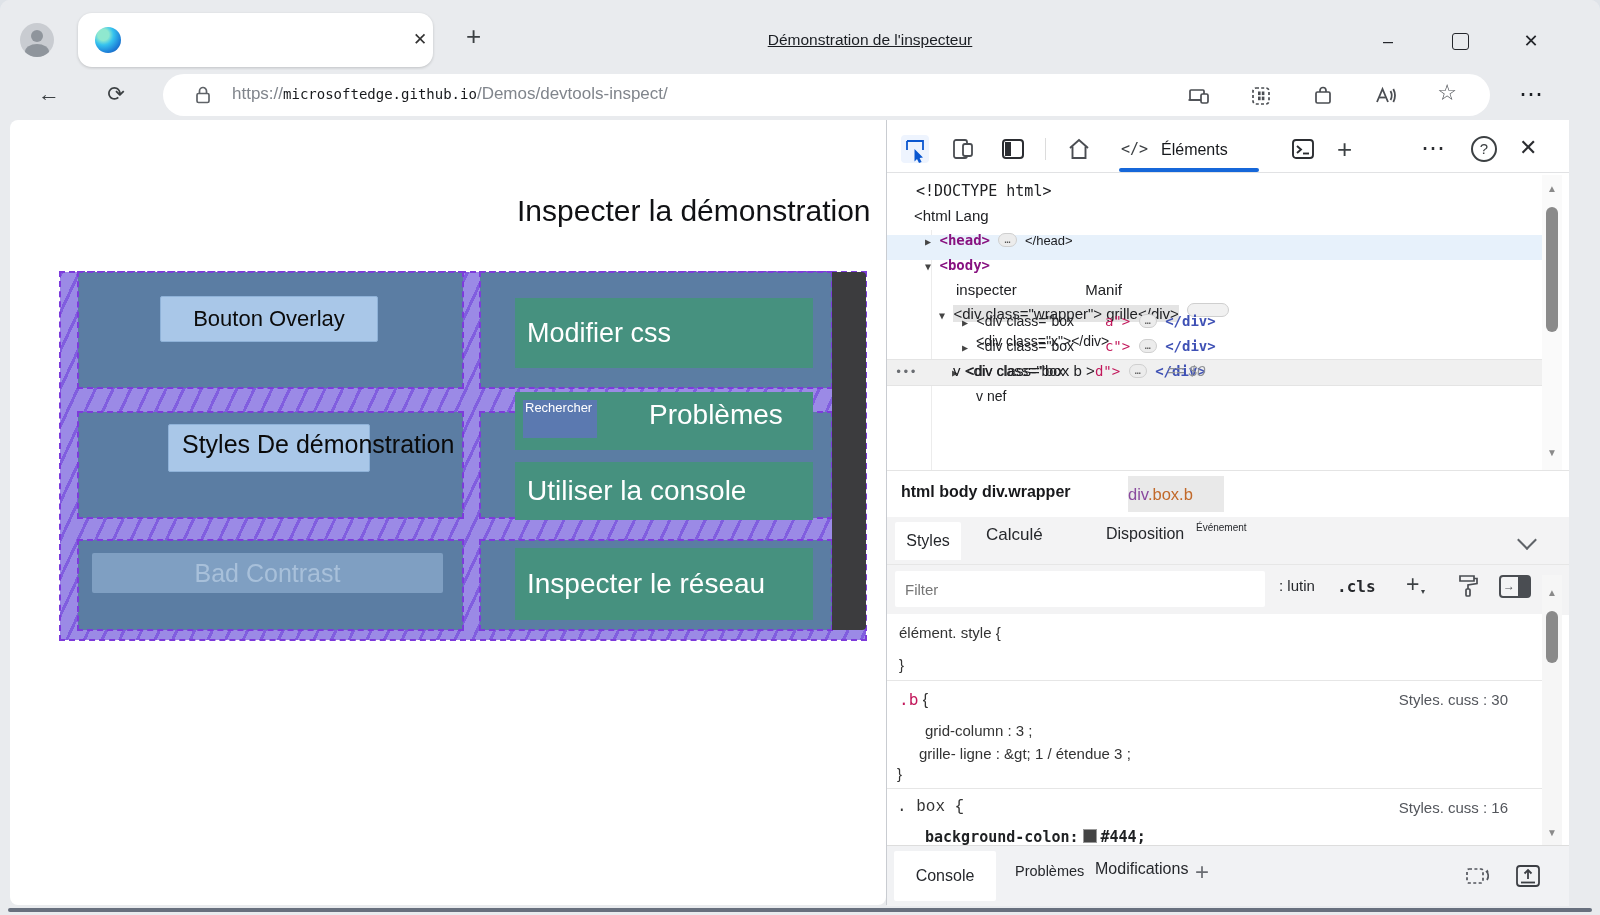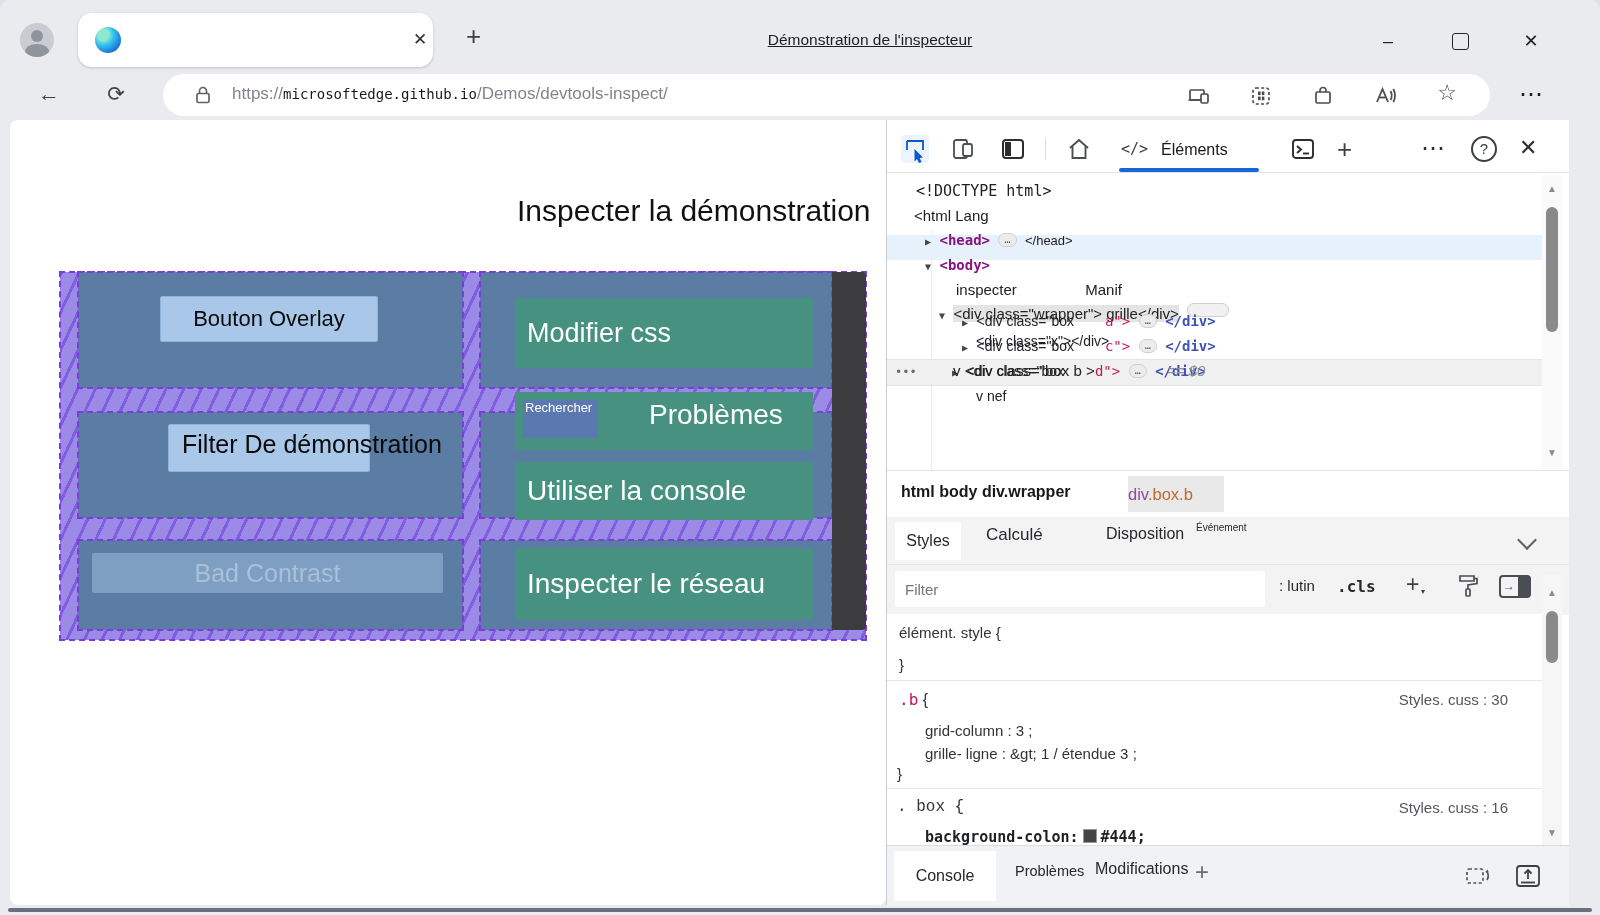--- a/index.html
+++ b/index.html
@@ -178,21 +178,21 @@
       <div class="a cell" style="left:18px;top:0;width:385px;height:116px;"></div>
       <div class="a cell" style="left:18px;top:140px;width:385px;height:106px;"></div>
       <div class="a cell" style="left:18px;top:268px;width:385px;height:90px;"></div>
       <div class="a cell" style="left:420px;top:0;width:352px;height:116px;"></div>
       <div class="a cell" style="left:420px;top:140px;width:352px;height:106px;"></div>
       <div class="a cell" style="left:420px;top:268px;width:352px;height:90px;"></div>
       <div class="a darkcol"></div>
 
       <div class="a lbtn" style="left:100px;top:24px;width:216px;height:44px;font-size:22px;line-height:44px;">Bouton Overlay</div>
       <div class="a lbtn" style="left:108px;top:152px;width:200px;height:46px;"></div>
-      <div class="a" style="left:122px;top:158px;font-size:25px;color:#0a0a0a;white-space:nowrap;">Filter De démonstration</div>
+      <div class="a" style="left:122px;top:158px;font-size:25px;color:#0a0a0a;white-space:nowrap;">Styles De démonstration</div>
       <div class="a lbtn badc" style="left:32px;top:281px;width:351px;height:40px;font-size:25px;line-height:40px;">Bad Contrast</div>
 
       <div class="a tbtn" style="left:455px;top:26px;width:298px;height:70px;font-size:27px;line-height:70px;padding-left:12px;box-sizing:border-box;">Modifier css</div>
       <div class="a tbtn" style="left:455px;top:120px;width:298px;height:58px;">
         <span class="a" style="left:134px;top:7px;font-size:28px;">Problèmes</span>
       </div>
       <div class="a" style="left:463px;top:128px;width:74px;height:38px;background:#5b79b0;">
         <span class="a" style="left:2px;top:0px;font-size:13px;color:#fff;white-space:nowrap;">Rechercher</span>
       </div>
       <div class="a tbtn" style="left:455px;top:190px;width:298px;height:58px;font-size:28px;line-height:58px;padding-left:12px;box-sizing:border-box;">Utiliser la console</div>
@@ -350,21 +350,21 @@
     <div class="a styles">
       <div class="srow" style="left:12px;top:10px;">élément. style {</div>
       <div class="srow" style="left:12px;top:42px;">}</div>
       <div class="rdiv" style="top:66px;"></div>
 
       <div class="srow" style="left:12px;top:76px;font-size:16px;">
         <span class="sel-b mono">.b</span><span> {</span>
       </div>
       <div class="src" style="right:34px;top:77px;">Styles. cuss : 30</div>
       <div class="srow" style="left:38px;top:108px;">grid-column : 3 ;</div>
-      <div class="srow" style="left:38px;top:131px;">grille-  ligne : &amp;gt; 1 / étendue 3 ;</div>
+      <div class="srow" style="left:32px;top:131px;">grille-  ligne : &amp;gt; 1 / étendue 3 ;</div>
       <div class="srow" style="left:10px;top:151px;">}</div>
       <div class="rdiv" style="top:174px;"></div>
 
       <div class="srow" style="left:10px;top:184px;font-size:16px;font-family:Liberation Mono, monospace;">. box {</div>
       <div class="src" style="right:34px;top:185px;">Styles. cuss : 16</div>
       <div class="srow mono" style="left:38px;top:214px;font-weight:bold;color:#1f2123;">
         <span>background-colon:</span><span class="swatch"></span><span>#444;</span>
       </div>
     </div>
 

